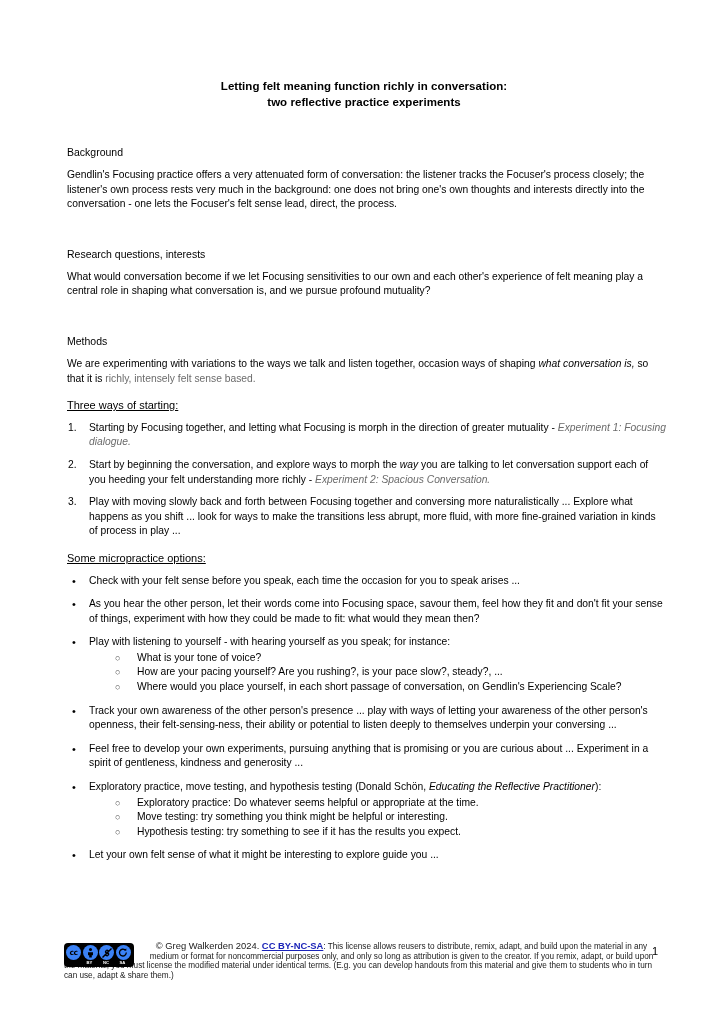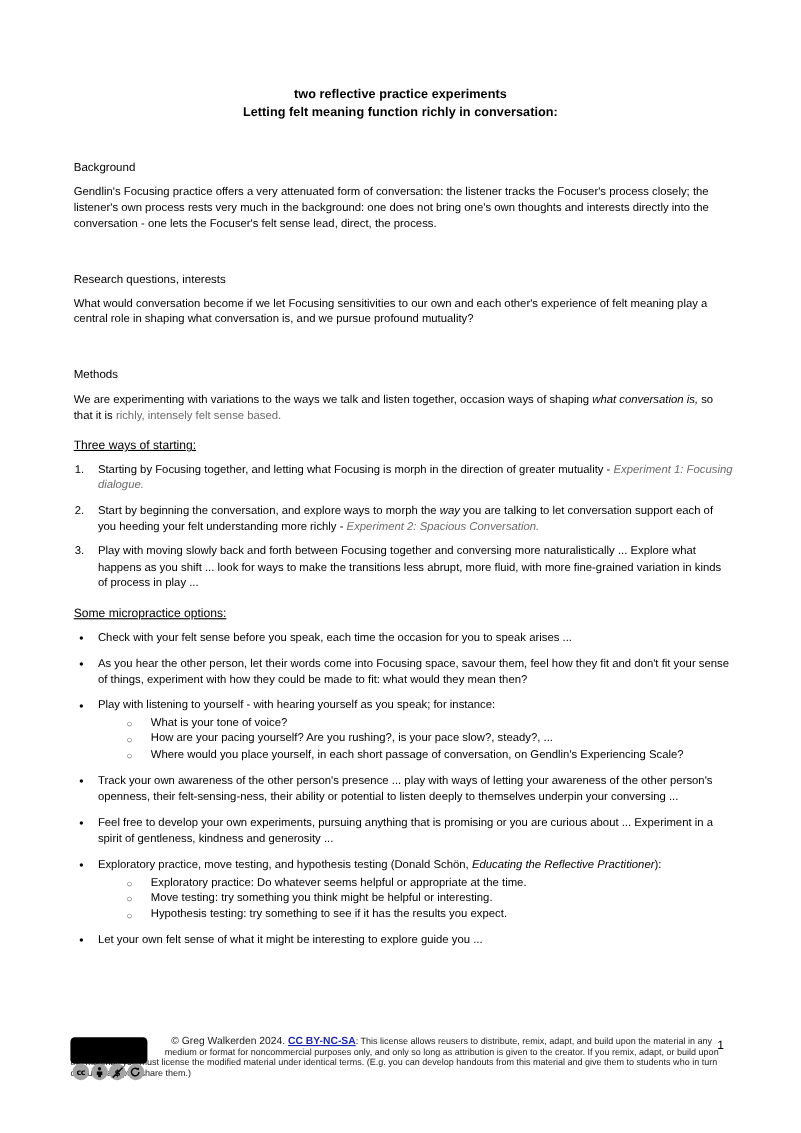--- a/index.html
+++ b/index.html
@@ -158,31 +158,30 @@
   .cc-icons {
     display: flex;
     gap: 1.5px;
     align-items: center;
     justify-content: flex-start;
   }
   .cc-circ {
     width: 15px;
     height: 15px;
     border-radius: 50%;
-    background: #a3a3a3;
+    background: #3b82f6;
     color: #000000;
     font-size: 8px;
     font-weight: bold;
     display: flex;
     align-items: center;
     justify-content: center;
     line-height: 1;
     font-family: "DejaVu Sans", sans-serif;
     overflow: hidden;
-    margin-top: 22px;
   }
   .cc-circ.cc-main { font-size: 7.5px; letter-spacing: -0.5px; }
   .cc-labels {
     display: flex;
     gap: 1.5px;
     margin-top: 0px;
     padding-left: 16px;
   }
   .cc-labels span {
     width: 15px;
@@ -225,22 +224,22 @@
     line-height: 13px;
     color: #000;
   }
 </style>
 </head>
 <body>
 
 <div class="page">
 
   <div class="doc-title">
+    <span class="line">Letting felt meaning function richly in conversation:</span>
     <span class="line">two reflective practice experiments</span>
-    <span class="line">Letting felt meaning function richly in conversation:</span>
   </div>
 
   <div class="content">
 
     <h2 class="section">Background</h2>
     <p class="para">Gendlin's Focusing practice offers a very attenuated form of conversation: the listener tracks the Focuser's process closely; the listener's own process rests very much in the background: one does not bring one's own thoughts and interests directly into the conversation - one lets the Focuser's felt sense lead, direct, the process.</p>
 
     <h2 class="section spaced">Research questions, interests</h2>
     <p class="para">What would conversation become if we let Focusing sensitivities to our own and each other's experience of felt meaning play a central role in shaping what conversation is, and we pursue profound mutuality?</p>
 

